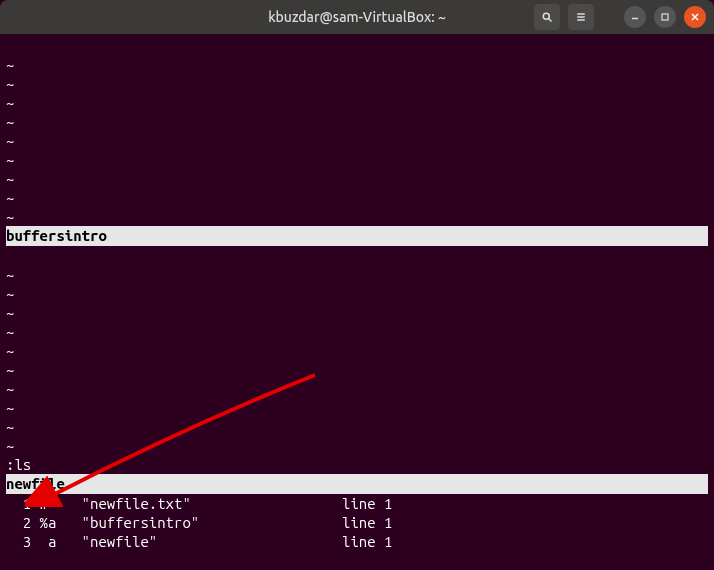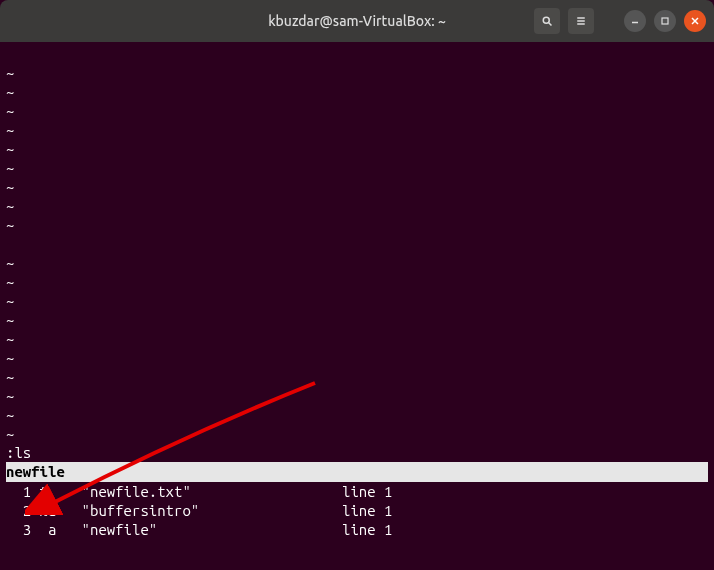--- a/index.html
+++ b/index.html
@@ -7,21 +7,21 @@
   body {
     font-family: "Ubuntu Mono", "DejaVu Sans Mono", Consolas, monospace;
     background: #2c001e;
     color: #fff;
     font-size: 15px;
     line-height: 1.3;
   }
 
   
   .titlebar {
-    height: 42px;
+    height: 34px;
     background: #3b3a39;
     display: flex;
     align-items: center;
     padding: 0 8px;
     gap: 8px;
     position: relative;
     border-top-left-radius: 8px;
     border-top-right-radius: 8px;
   }
   .titlebar .spacer { flex: 1; }
@@ -123,20 +123,21 @@
   <div class="line tilde">~</div>
   <div class="line tilde">~</div>
   <div class="line tilde">~</div>
   <div class="line tilde">~</div>
   <div class="line tilde">~</div>
   <div class="line tilde">~</div>
   <div class="line tilde">~</div>
   <div class="line tilde">~</div>
   <div class="line tilde">~</div>
 
+  <div class="line statusbar">buffersintro</div>
 
   <div class="line"></div>
   <div class="line tilde">~</div>
   <div class="line tilde">~</div>
   <div class="line tilde">~</div>
   <div class="line tilde">~</div>
   <div class="line tilde">~</div>
   <div class="line tilde">~</div>
   <div class="line tilde">~</div>
   <div class="line tilde">~</div>

